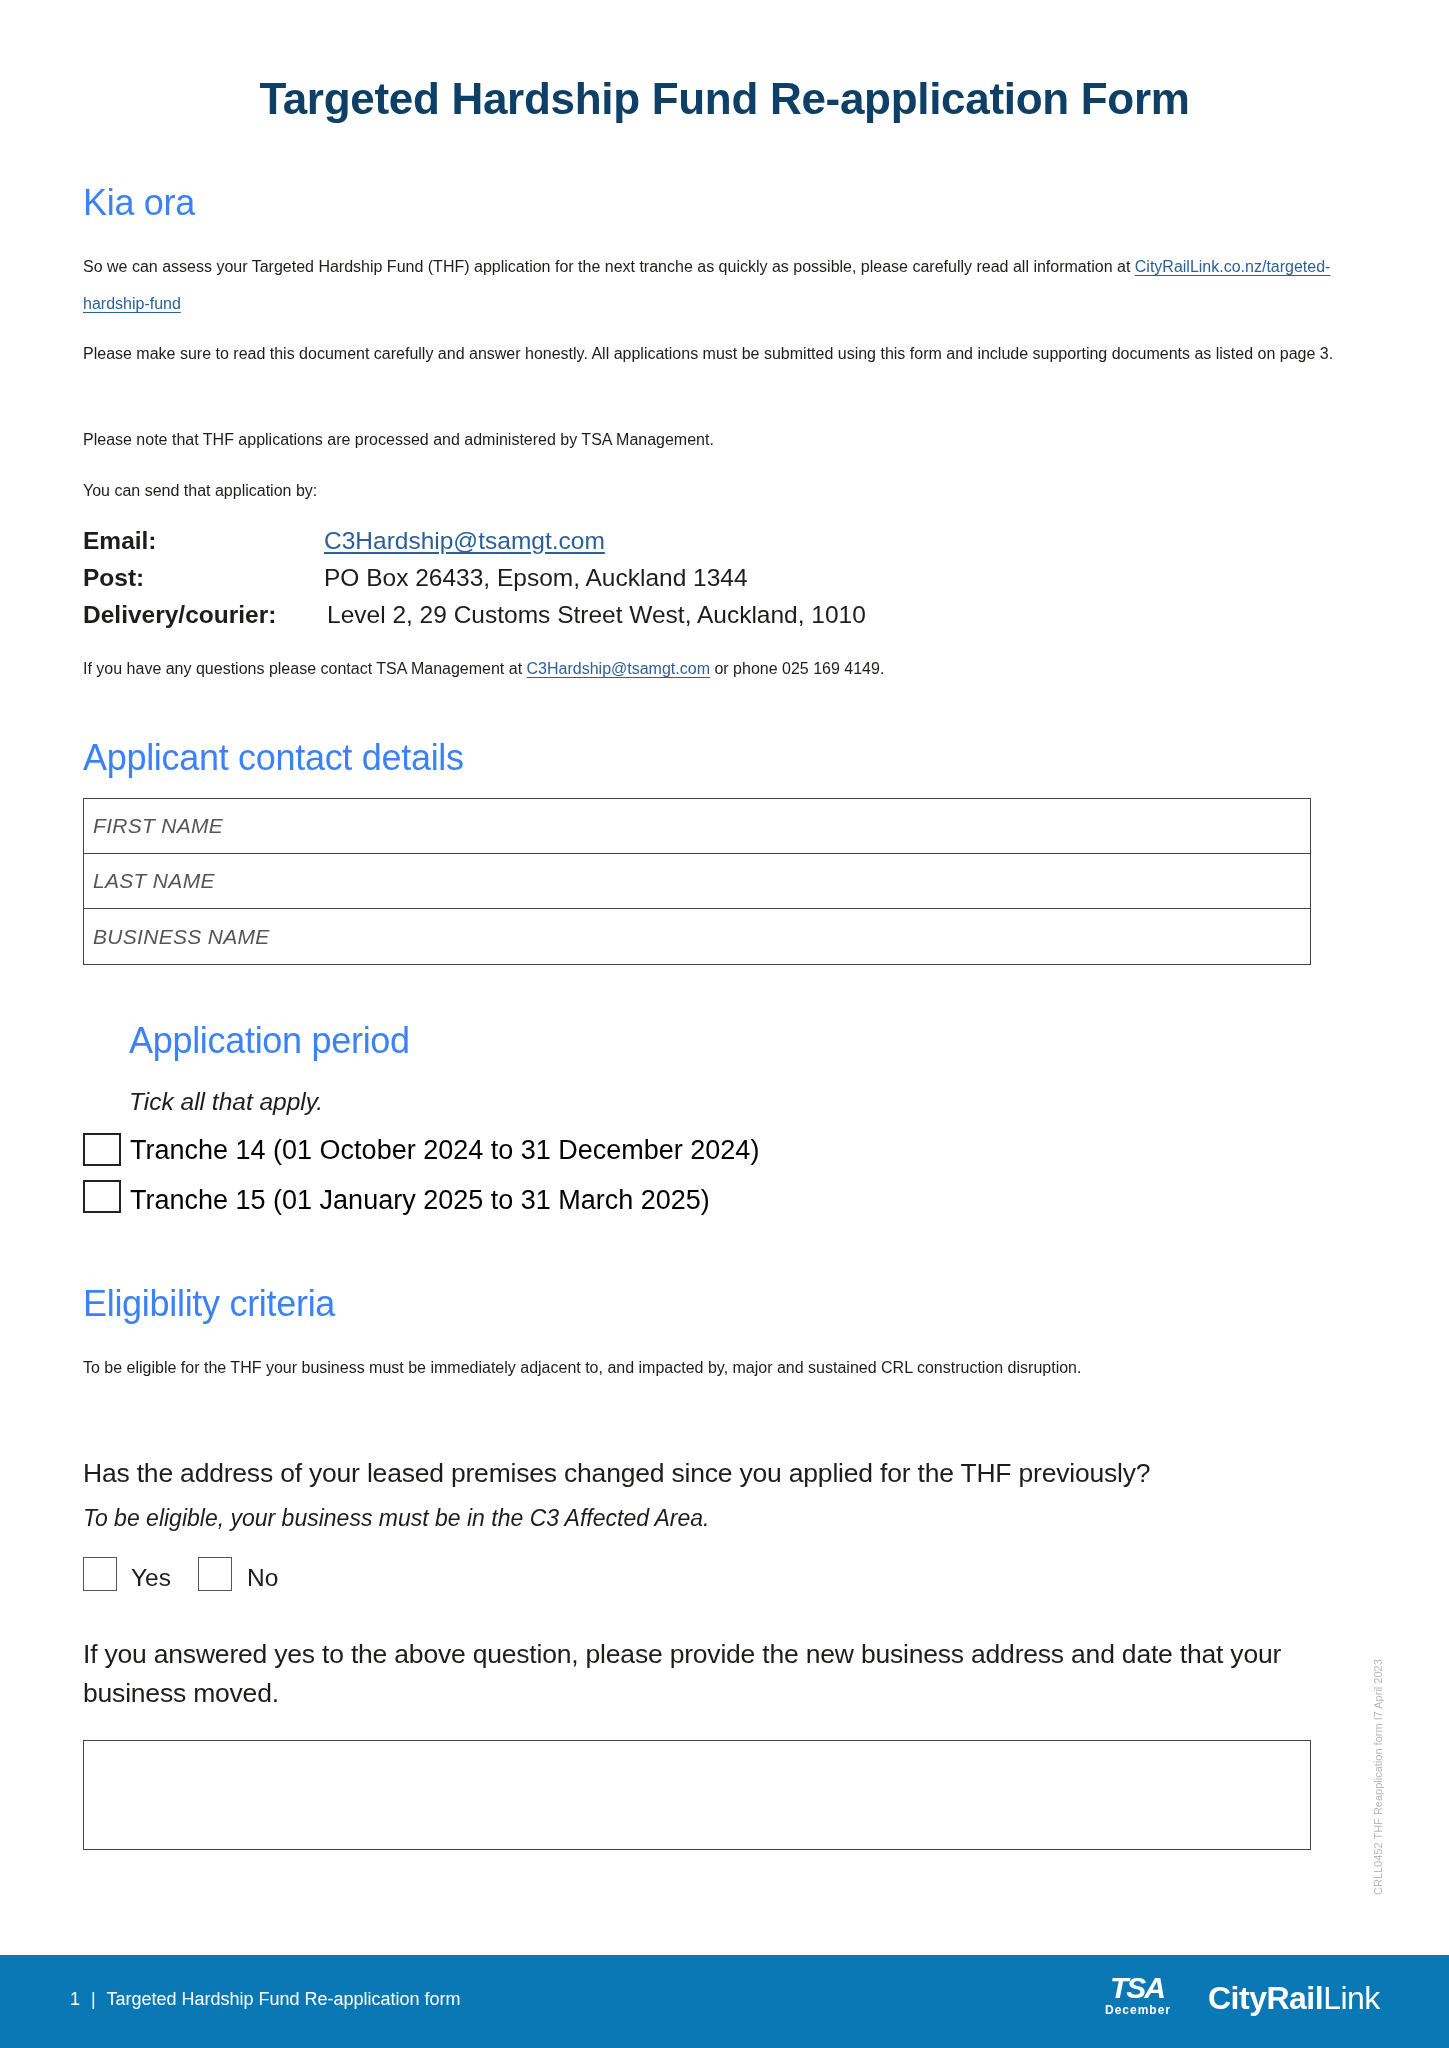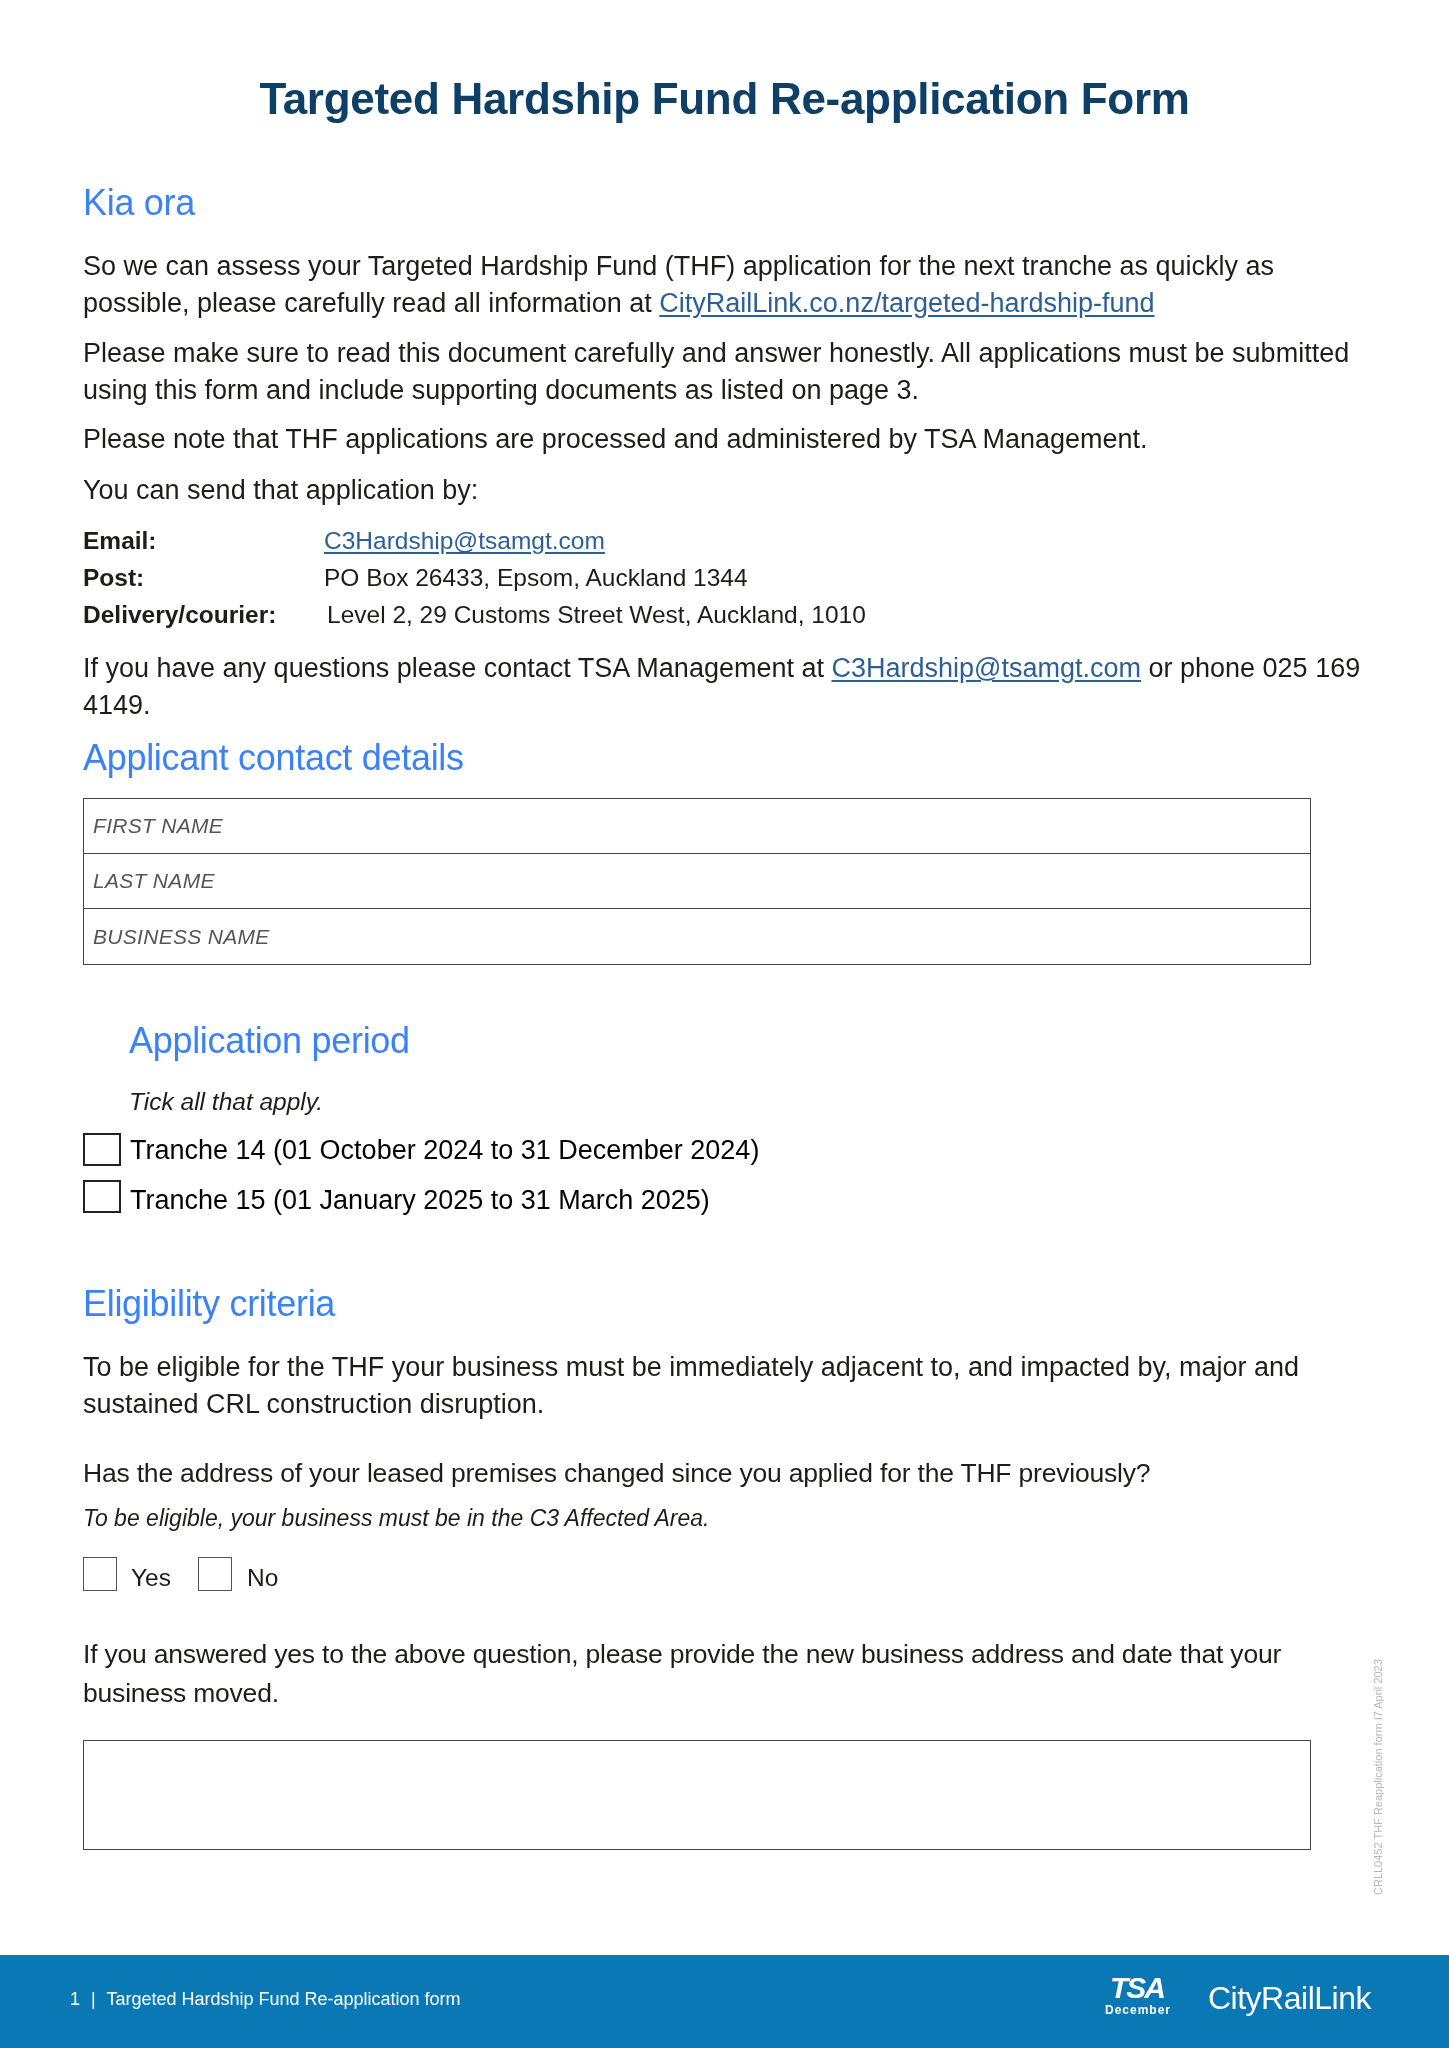--- a/index.html
+++ b/index.html
@@ -2,21 +2,21 @@
 <html><head>
   <meta charset="utf-8">
   <style>
     * { box-sizing: border-box; margin: 0; padding: 0; }
     html, body { width: 1449px; height: 2048px; background: #ffffff; overflow: hidden; }
     body { position: relative; font-family: "Liberation Sans", sans-serif; color: #1d1d1b; }
     .abs { position: absolute; }
 
     .title { left: 0; width: 1449px; top: 74px; text-align: center; font-size: 44px; color: #0e3f66; font-weight: bold; letter-spacing: -0.3px; }
     .h2 { font-size: 36px; color: #3b82f6; font-weight: normal; letter-spacing: -0.3px; }
-    .p { left: 83px; width: 1290px; font-size: 27px; line-height: 37px; color: #1d1d1b; }
+    .p { left: 83px; width: 1290px; font-size: 16px; line-height: 37px; color: #1d1d1b; }
     a.link { color: #2b5f97; text-decoration: underline; text-underline-offset: 3px; }
 
     .contact-row { left: 83px; font-size: 24.5px; line-height: 37px; }
     .contact-label { position: absolute; left: 0; font-weight: bold; white-space: nowrap; }
     .contact-value { position: absolute; white-space: nowrap; }
 
     .field-table { left: 83px; top: 798px; width: 1228px; border: 1.5px solid #444; }
     .field-row { height: 55px; border-bottom: 1.5px solid #444; display: flex; align-items: center; padding-left: 9px; font-size: 21px; color: #555; letter-spacing: 0.3px; font-style: italic; }
     .field-row:last-child { border-bottom: none; }
 
@@ -31,21 +31,21 @@
 
     .vert-code { left: 1372px; top: 1645px; width: 1px; height: 250px; }
     .vert-code span { position: absolute; left: 0; top: 250px; transform-origin: 0 0; transform: rotate(-90deg); white-space: nowrap; font-size: 11px; color: #b8b8b8; }
 
     .footer { left: 0; top: 1955px; width: 1449px; height: 93px; background: #0a78b4; }
     .footer-text { left: 70px; top: 34px; color: #ffffff; font-size: 18px; white-space: nowrap; }
     .tsa-logo { left: 1105px; top: 18px; width: 64px; text-align: center; color: #fff; }
     .tsa-big { font-size: 30px; font-weight: bold; letter-spacing: -2px; line-height: 30px; font-style: italic; }
     .tsa-small { font-size: 12px; font-weight: bold; letter-spacing: 1px; line-height: 14px; }
     .crl-logo { left: 1208px; top: 25px; color: #fff; font-size: 32px; white-space: nowrap; letter-spacing: -0.5px; }
-    .crl-logo b { font-weight: normal; }
+    .crl-logo b { font-weight: bold; }
     .crl-logo .light { font-weight: normal; }
   </style>
 </head>
 <body>
 
 <h1 class="abs title">Targeted Hardship Fund Re-application Form</h1>
 
 <h2 class="abs h2" style="left:83px; top:182px;">Kia ora</h2>
 
 <p class="abs p" style="top:248px;">

